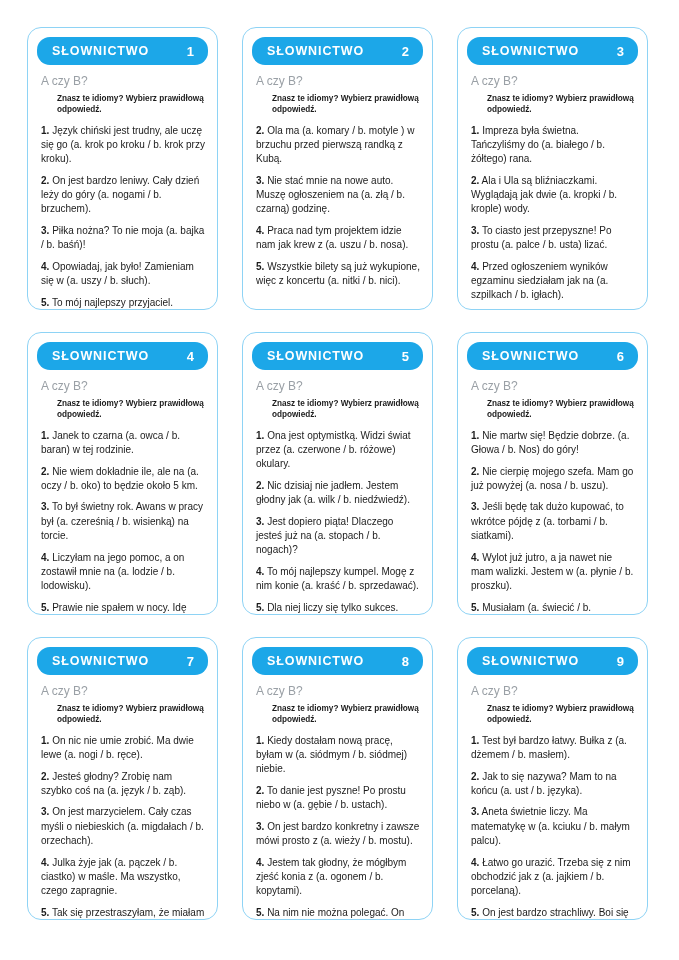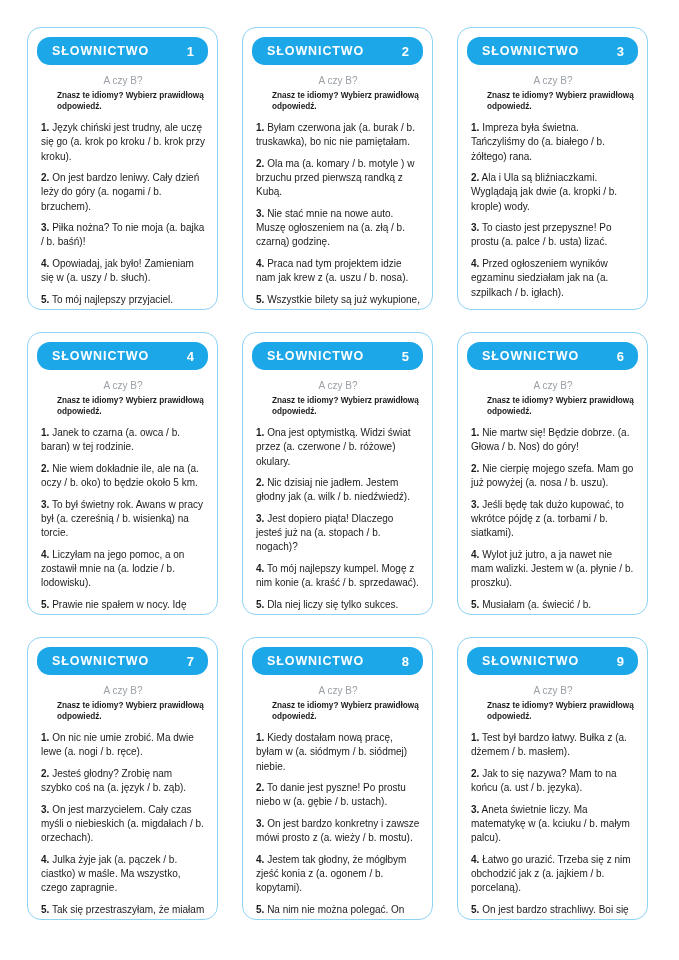--- a/index.html
+++ b/index.html
@@ -54,24 +54,23 @@
     color: #ffffff;
     font-size: 13px;
     font-weight: bold;
   }
   .card-body {
     padding: 9px 3px 0 4px;
     flex: 1 1 auto;
   }
   .prompt-small {
     color: #9aa0a6;
-    font-size: 10px;
+    font-size: 12px;
     line-height: 1.3;
     margin-bottom: 3px;
-    text-align: center;
   }
   .prompt-bold {
     color: #1b1b1b;
     font-size: 8.2px;
     font-weight: bold;
     line-height: 1.35;
     margin-bottom: 9px;
     margin-left: 16px;
   }
   .q-list {
@@ -112,21 +111,20 @@
     </div>
     <div class="card">
       <div class="card-header">
         <span class="card-title">SŁOWNICTWO</span>
         <span class="card-number">2</span>
       </div>
       <div class="card-body">
         <div class="prompt-small">A czy B?</div>
         <div class="prompt-bold">Znasz te idiomy? Wybierz prawidłową odpowiedź.</div>
         <ul class="q-list">
-          <li class="q-item"><span class="q-num">1.</span> <span>Byłam czerwona jak (a. burak / b. truskawka), bo nic nie pamiętałam.</span></li>
           <li class="q-item"><span class="q-num">2.</span> <span>Ola ma (a. komary / b. motyle ) w brzuchu przed pierwszą randką z Kubą.</span></li>
           <li class="q-item"><span class="q-num">3.</span> <span>Nie stać mnie na nowe auto. Muszę ogłoszeniem na (a. złą / b. czarną) godzinę.</span></li>
           <li class="q-item"><span class="q-num">4.</span> <span>Praca nad tym projektem idzie nam jak krew z (a. uszu / b. nosa).</span></li>
           <li class="q-item"><span class="q-num">5.</span> <span>Wszystkie bilety są już wykupione, więc z koncertu (a. nitki / b. nici).</span></li>
         </ul>
       </div>
     </div>
     <div class="card">
       <div class="card-header">
         <span class="card-title">SŁOWNICTWO</span>

